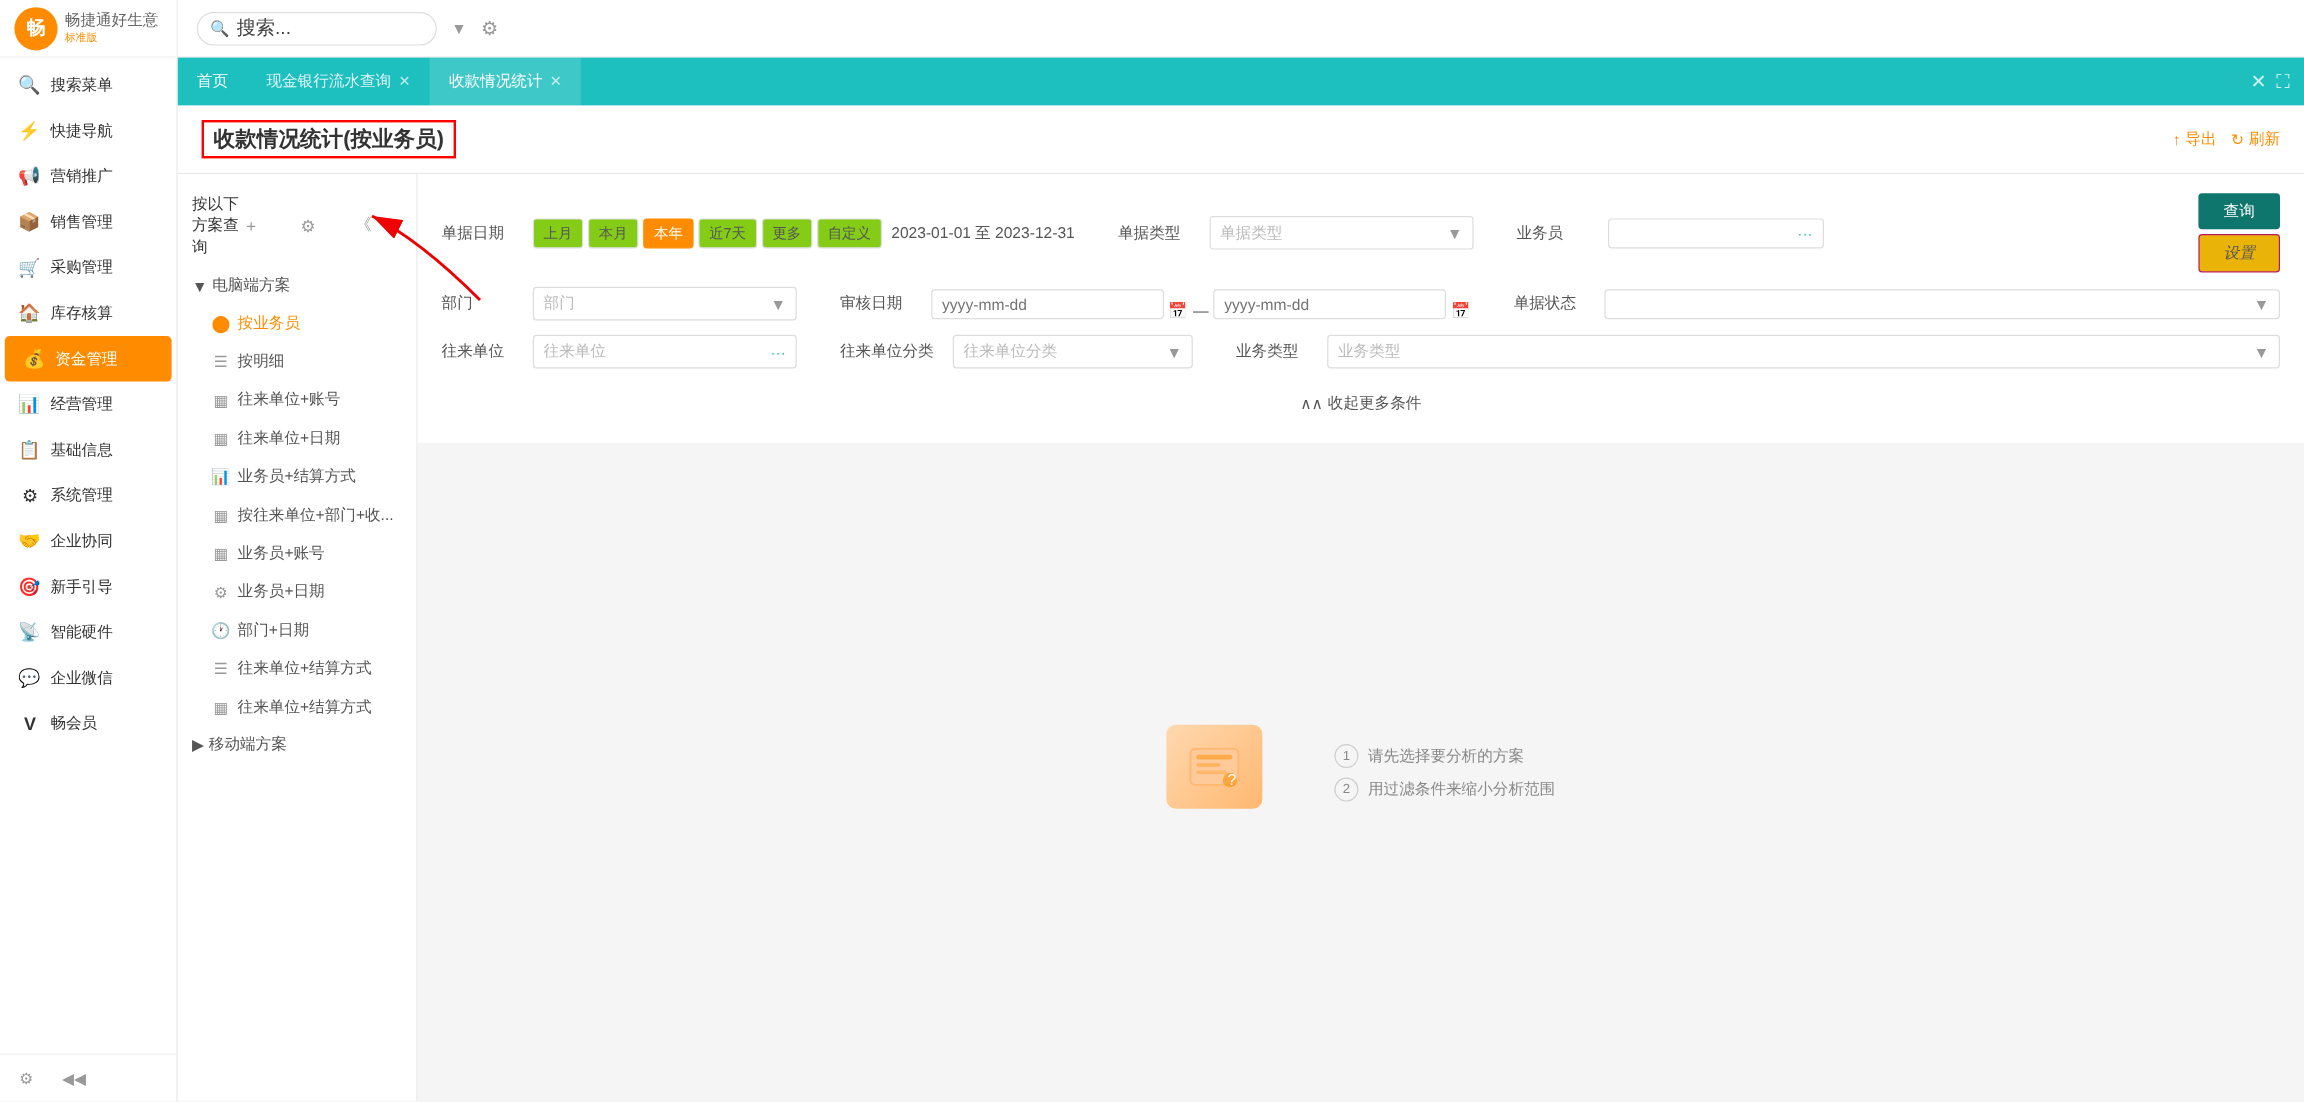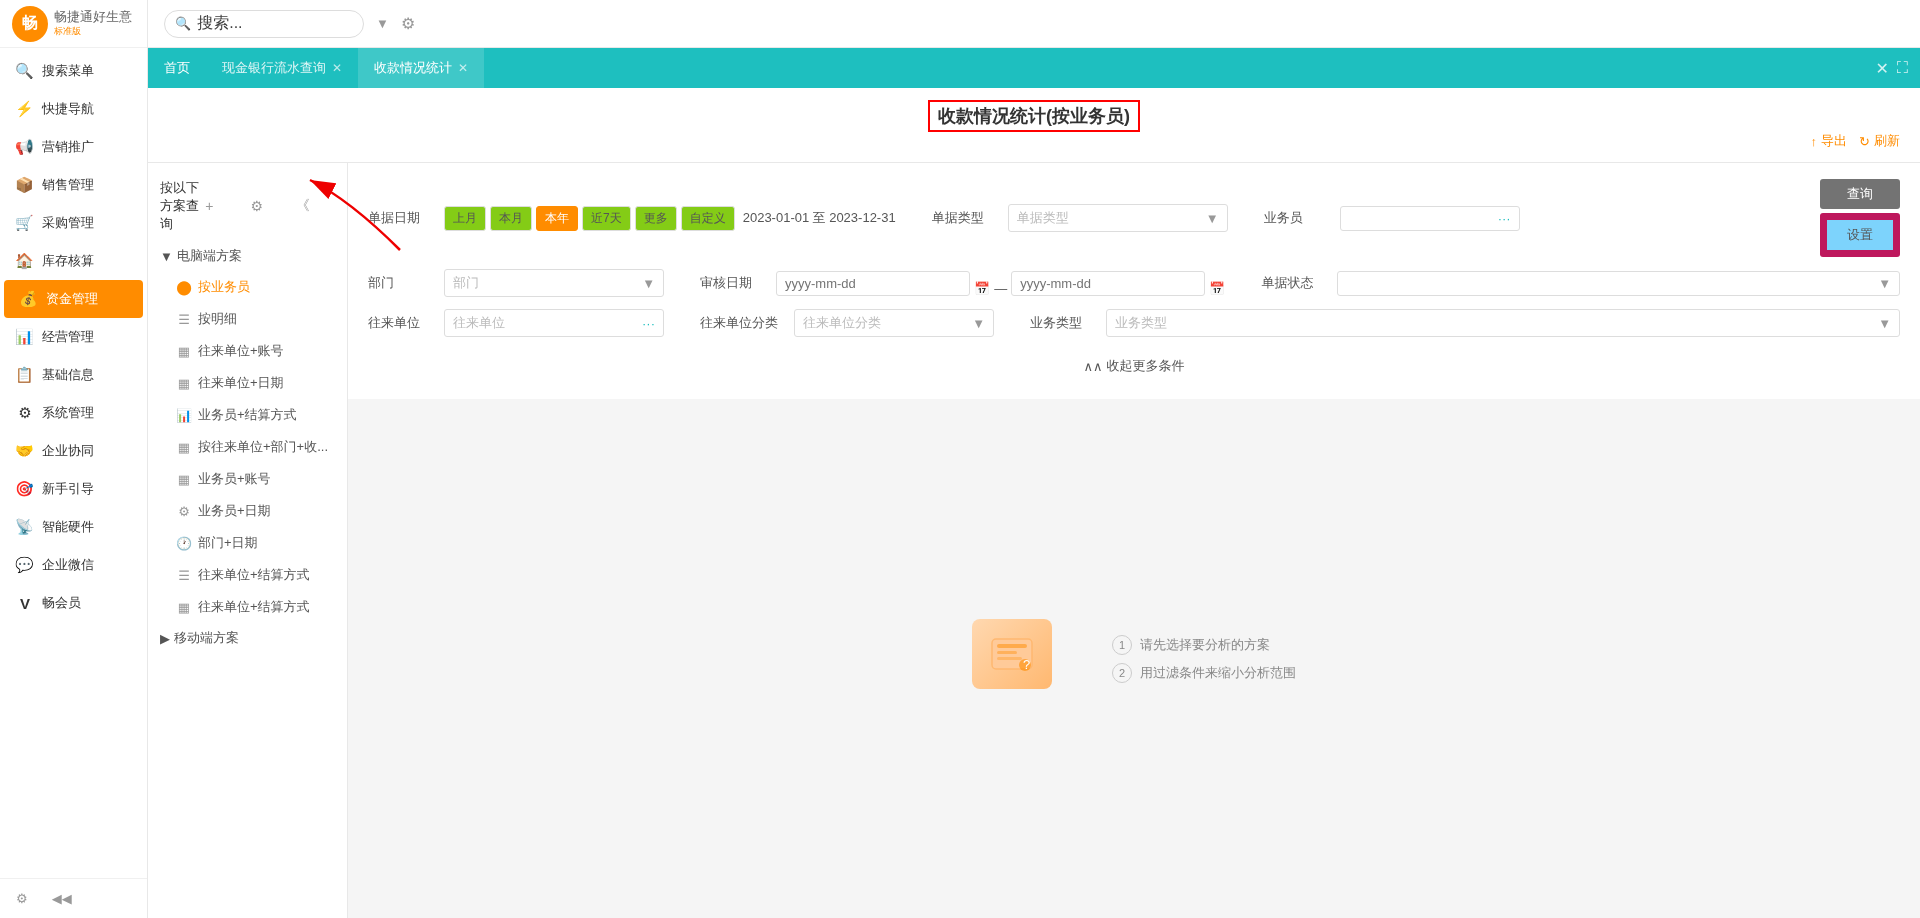--- a/index.html
+++ b/index.html
@@ -32,21 +32,21 @@
     
     .tabbar { height: 40px; background: #1ebfbf; display: flex; align-items: center; padding: 0 0; }
     .tab { display: flex; align-items: center; padding: 0 16px; height: 40px; color: rgba(255,255,255,0.85); cursor: pointer; gap: 6px; font-size: 13px; }
     .tab.active { background: rgba(255,255,255,0.15); color: #fff; }
     .tab-close { font-size: 12px; color: rgba(255,255,255,0.7); }
     .tab-home { color: #fff; }
     .tabbar-right { margin-left: auto; display: flex; align-items: center; gap: 8px; padding-right: 12px; }
     .tabbar-right-btn { color: rgba(255,255,255,0.8); cursor: pointer; font-size: 16px; }
 
     
-    .page-header { background: #fff; padding: 12px 20px; display: flex; align-items: center; border-bottom: 1px solid #e8e8e8; flex-direction: column; }
+    .page-header { background: #fff; padding: 12px 20px; display: flex; align-items: center; border-bottom: 1px solid #e8e8e8; }
     .page-title { font-size: 18px; font-weight: bold; color: #333; border: 2px solid #f00; padding: 2px 8px; }
     .page-header-actions { margin-left: auto; display: flex; gap: 12px; }
     .header-action-btn { display: flex; align-items: center; gap: 4px; color: #ff8c00; cursor: pointer; font-size: 13px; }
 
     
     .content-area { flex: 1; display: flex; overflow: hidden; }
 
     
     .scheme-panel { width: 200px; background: #fff; border-right: 1px solid #e8e8e8; overflow-y: auto; padding: 8px 0; }
     .scheme-panel-header { display: flex; align-items: center; padding: 8px 12px; font-size: 13px; color: #333; gap: 6px; }
@@ -70,22 +70,22 @@
     .date-range { color: #555; font-size: 12px; margin-left: 4px; }
     .filter-select { display: flex; align-items: center; border: 1px solid #ddd; border-radius: 3px; padding: 4px 8px; min-width: 200px; cursor: pointer; background: #fff; gap: 4px; color: #555; }
     .filter-select .arrow { margin-left: auto; color: #999; }
     .filter-input { border: 1px solid #ddd; border-radius: 3px; padding: 4px 8px; min-width: 200px; color: #bbb; background: #fff; }
     .filter-dash { color: #555; }
     .collapse-btn { display: flex; align-items: center; justify-content: center; padding: 8px; color: #555; cursor: pointer; gap: 4px; font-size: 12px; background: #fff; margin-top: 4px; }
 
     
     .query-actions { display: flex; flex-direction: column; gap: 4px; margin-left: auto; }
     .query-btn { padding: 6px 20px; border-radius: 3px; cursor: pointer; font-size: 13px; border: none; }
-    .query-btn.primary { background: #737373; color: #fff; }
-    .query-btn.secondary { background: #7dd3fc; color: #555; border: 7px solid #be185d; }
+    .query-btn.primary { background: #0f766e; color: #fff; }
+    .query-btn.secondary { background: #eab308; color: #555; border: 1px solid #be185d; font-style: italic; }
 
     
     .empty-state { flex: 1; display: flex; flex-direction: column; align-items: center; justify-content: center; gap: 16px; padding: 40px; }
     .empty-img { width: 100px; height: 80px; position: relative; }
     .empty-img-box { width: 80px; height: 70px; background: linear-gradient(135deg, #ffd8b0, #ffb870); border-radius: 8px; display: flex; align-items: center; justify-content: center; }
     .empty-steps { display: flex; flex-direction: column; gap: 8px; }
     .empty-step { display: flex; align-items: center; gap: 8px; color: #888; font-size: 13px; }
     .step-num { width: 20px; height: 20px; border-radius: 50%; border: 1px solid #ccc; display: flex; align-items: center; justify-content: center; font-size: 11px; color: #888; }
 
     

